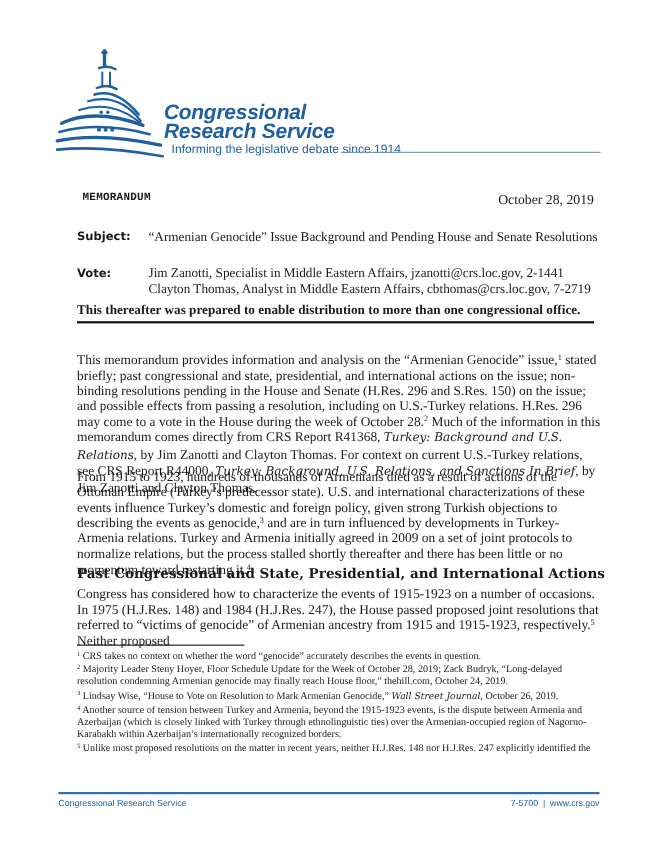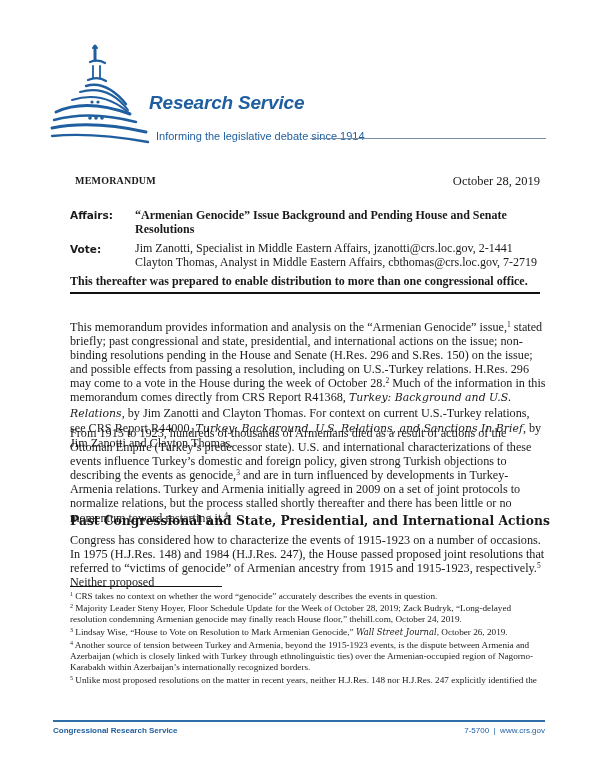--- a/index.html
+++ b/index.html
@@ -6,26 +6,26 @@
   body { width: 600px; height: 777px; position: relative; overflow: hidden; font-family: "DejaVu Serif", serif; color: #1a1a1a; }
   .abs { position: absolute; }
 
   
   .logo { left: 50px; top: 40px; width: 500px; height: 105px; }
   .logo svg { position: absolute; left: 0; top: 0; }
   .logo-title { position: absolute; left: 99px; top: 54px; color: #1f5fa0; font-family: "Liberation Sans", sans-serif; font-weight: bold; font-style: italic; font-size: 19px; line-height: 17px; letter-spacing: -0.2px; }
   .logo-tagline { position: absolute; left: 106px; top: 90px; color: #1f5fa0; font-family: "Liberation Sans", sans-serif; font-size: 11px; white-space: nowrap; }
   .logo-rule { position: absolute; left: 260px; top: 98px; width: 236px; height: 1px; background: #7a8ea8; }
 
-  .memo-label { left: 75px; top: 175px; font-family: Liberation Serif, serif; font-weight: bold; font-size: 10px; letter-spacing: 0.2px; }
+  .memo-label { left: 75px; top: 175px; font-family: Liberation Mono, monospace; font-weight: bold; font-size: 10px; letter-spacing: 0.2px; }
   .memo-date { right: 60px; top: 174px; font-family: "Liberation Serif", serif; font-size: 12.5px; }
 
   .row-label { font-family: "DejaVu Sans", sans-serif; font-weight: bold; font-size: 10.5px; }
   .subject-label { left: 70px; top: 209px; }
-  .subject-text { left: 135px; top: 208px; width: 410px; font-family: "Liberation Serif", serif; font-weight: bold; font-size: 12px; line-height: 14px; }
+  .subject-text { left: 135px; top: 208px; width: 410px; font-family: "Liberation Serif", serif; font-weight: normal; font-size: 12px; line-height: 14px; }
   .from-label { left: 70px; top: 243px; }
   .from-text { left: 135px; top: 241px; width: 420px; font-family: "Liberation Serif", serif; font-size: 12px; line-height: 14px; }
   .dist-note { left: 70px; top: 274px; font-family: "Liberation Serif", serif; font-weight: bold; font-size: 12px; white-space: nowrap; }
   .dist-rule { left: 70px; top: 292px; width: 470px; height: 1.5px; background: #111; }
 
   .para { left: 70px; width: 476px; font-family: "Liberation Serif", serif; font-size: 12.2px; line-height: 14.1px; text-align: left; }
   .para sup { font-size: 7.5px; vertical-align: 4px; line-height: 0; }
   .para i { font-family: "DejaVu Serif", serif; font-size: 10.9px; }
   .p1 { top: 320px; }
   .p2 { top: 426px; }
@@ -36,21 +36,21 @@
   .fn { left: 70px; width: 472px; font-family: "Liberation Serif", serif; font-size: 9.2px; line-height: 11px; }
   .fn sup { font-size: 6px; vertical-align: 3px; line-height: 0; }
   .fn i { font-family: "DejaVu Serif", serif; font-size: 8.4px; }
   .fn1 { top: 591px; }
   .fn2 { top: 603px; }
   .fn3 { top: 627px; }
   .fn4 { top: 640px; }
   .fn5 { top: 675px; }
 
   .footer-rule { left: 53px; top: 720px; width: 492px; height: 1.5px; background: #2f6ea7; }
-  .footer-left { left: 53px; top: 726px; font-family: "Liberation Sans", sans-serif; font-size: 8px; color: #1f5fa0; font-weight: bold; }
+  .footer-left { left: 53px; top: 726px; font-family: "Liberation Sans", sans-serif; font-size: 8px; color: #1f5fa0; }
   .footer-right { right: 55px; top: 726px; font-family: "Liberation Sans", sans-serif; font-size: 8px; color: #1f5fa0; white-space: nowrap; }
 </style>
 </head>
 <body>
 
 <div class="abs logo">
   <svg width="100" height="105" viewBox="0 0 100 105">
     <g fill="none" stroke="#1f5fa0" stroke-linecap="round">
 
       <path d="M45 6 L45 20" stroke-width="3"></path>
@@ -71,30 +71,31 @@
     </g>
     <g fill="#1f5fa0">
       <circle cx="42" cy="62" r="1.6"></circle>
         <circle cx="48" cy="62" r="1.6"></circle>
       <circle cx="40" cy="78" r="1.8"></circle>
         <circle cx="46" cy="78" r="1.8"></circle>
         <circle cx="52" cy="78" r="1.8"></circle>
     </g>
   </svg>
   <div class="logo-title">
+    <div>Congressional</div>
     <div>Research Service</div>
   </div>
   <div class="logo-tagline">Informing the legislative debate since 1914</div>
   <div class="logo-rule"></div>
 </div>
 
 <div class="abs memo-label">MEMORANDUM</div>
 <div class="abs memo-date">October 28, 2019</div>
 
-<div class="abs row-label subject-label">Affairs:</div>
+<div class="abs row-label subject-label">Subject:</div>
 <div class="abs subject-text">
   <div>“Armenian Genocide” Issue Background and Pending House and Senate Resolutions</div>
 </div>
 
 <div class="abs row-label from-label">Vote:</div>
 <div class="abs from-text">
   <div>Jim Zanotti, Specialist in Middle Eastern Affairs, jzanotti@crs.loc.gov, 2-1441</div>
   <div>Clayton Thomas, Analyst in Middle Eastern Affairs, cbthomas@crs.loc.gov, 7-2719</div>
 </div>
 

